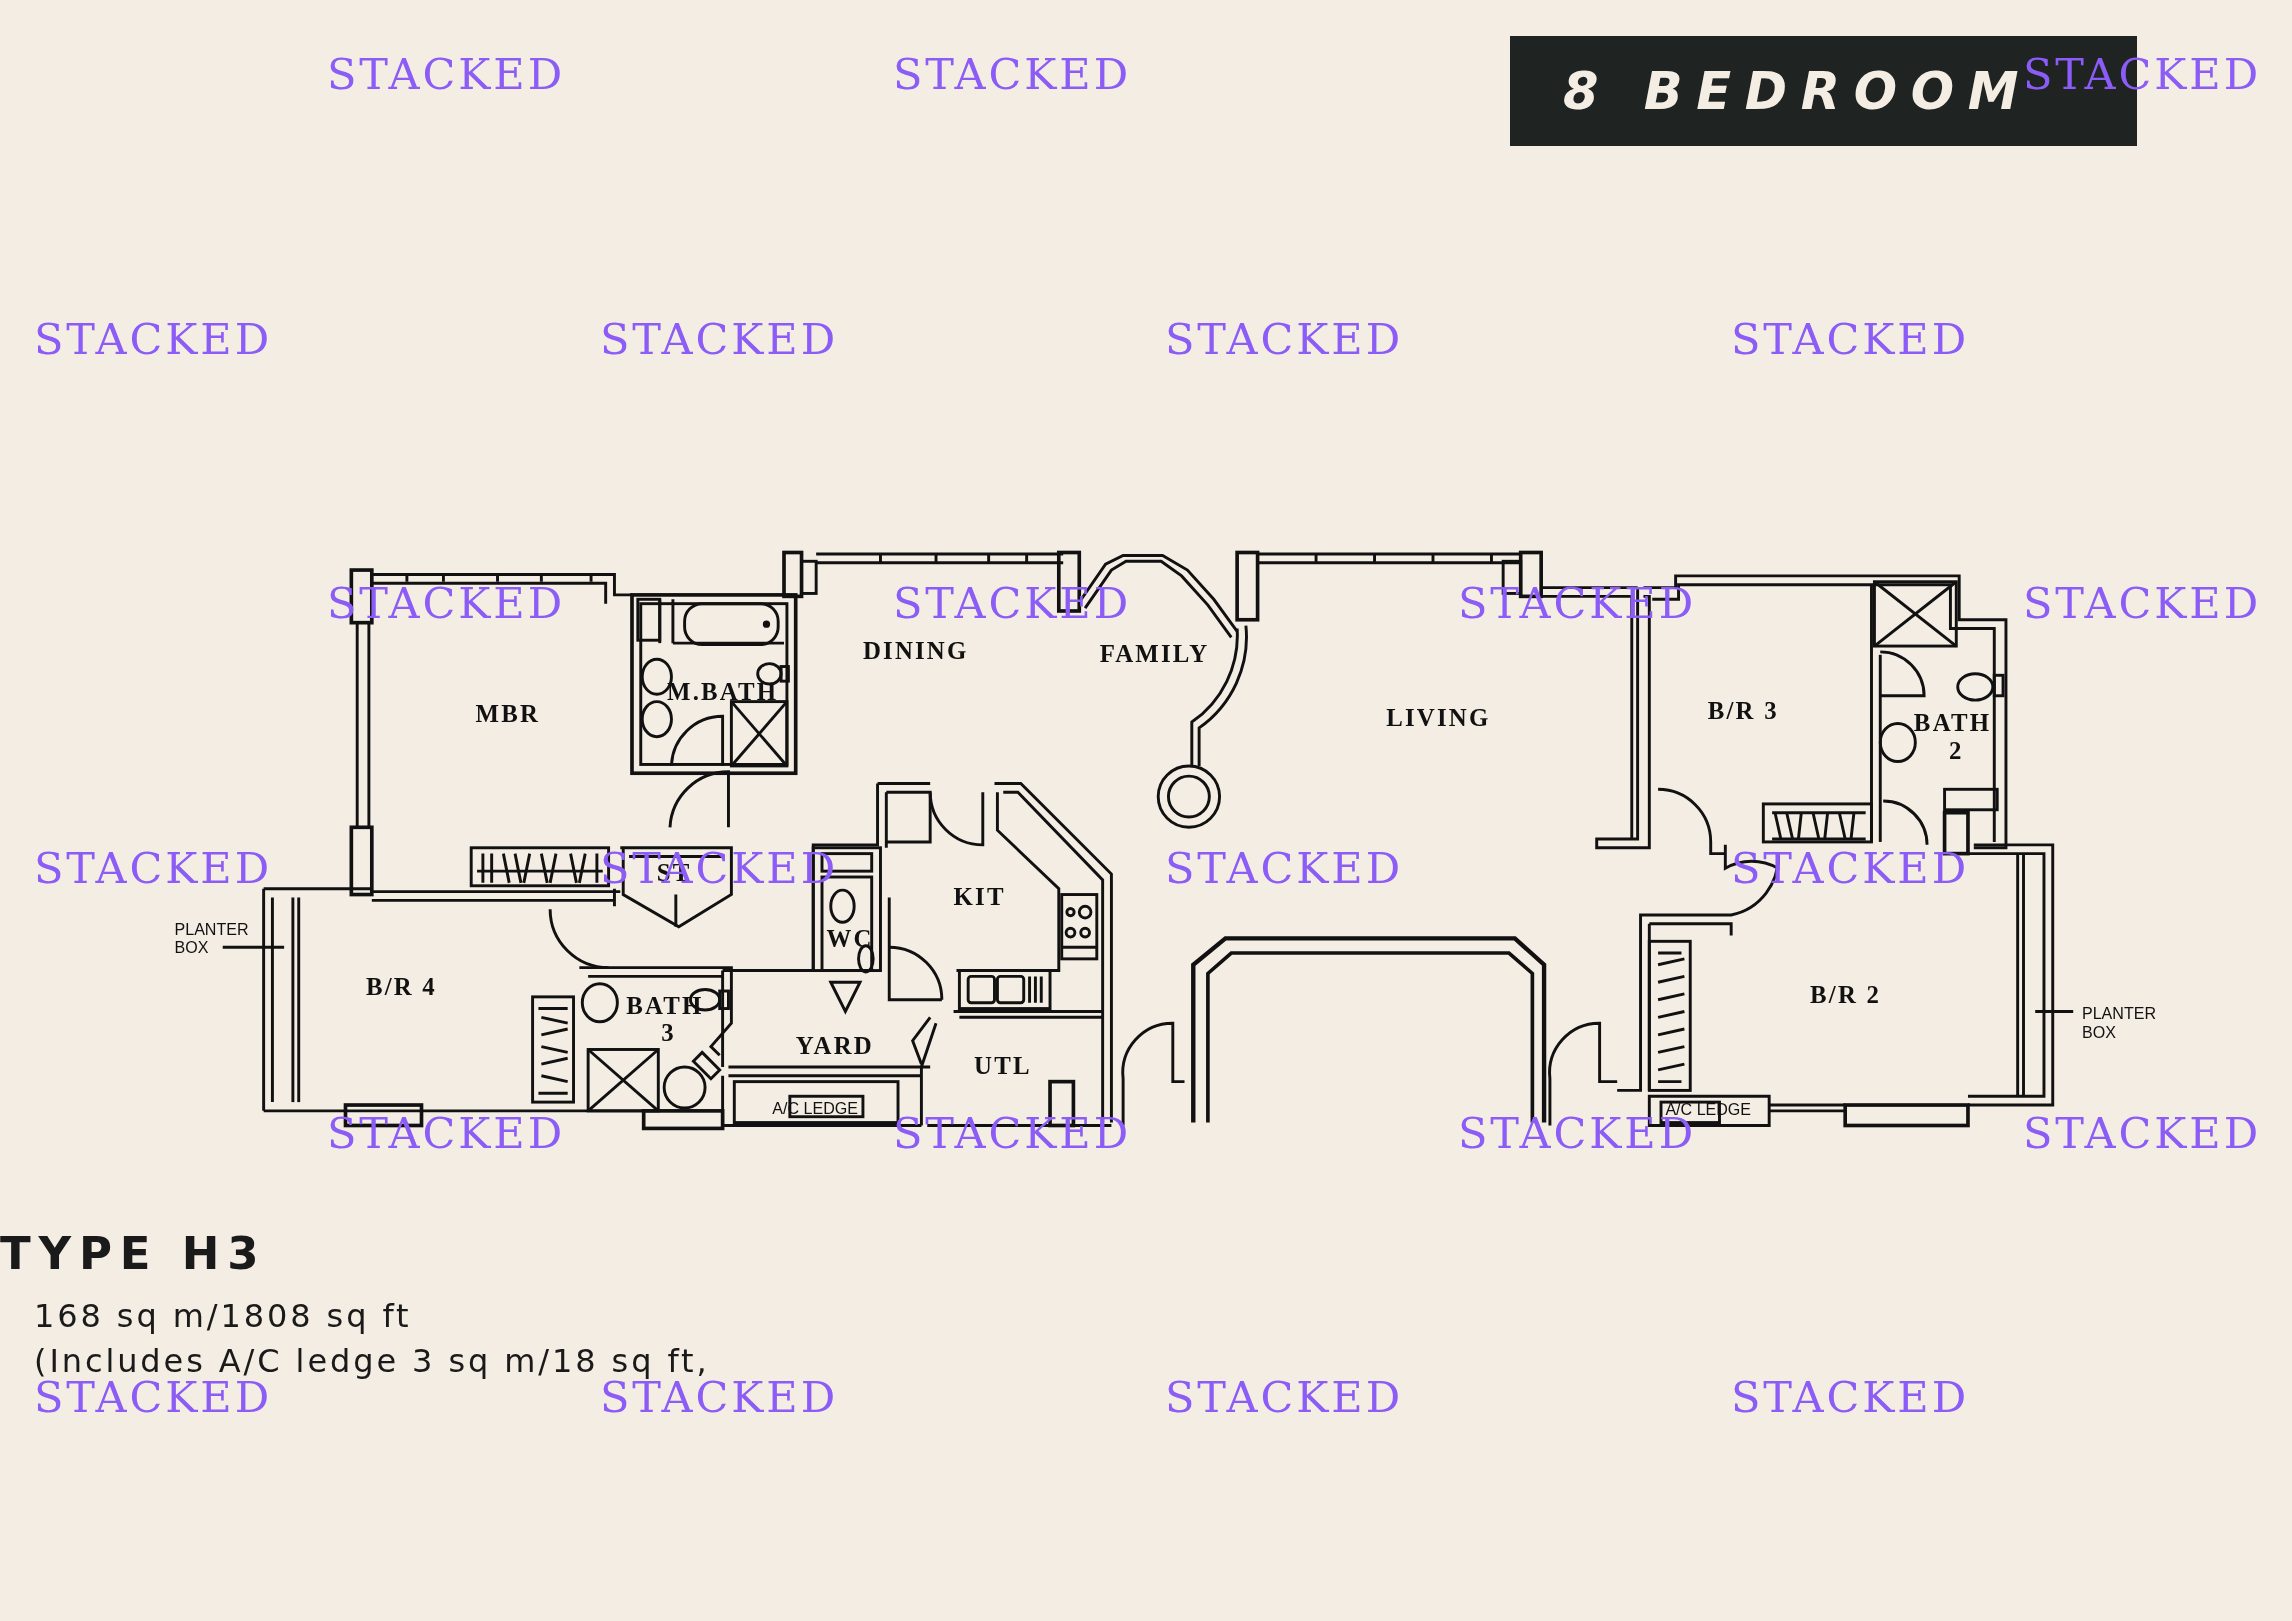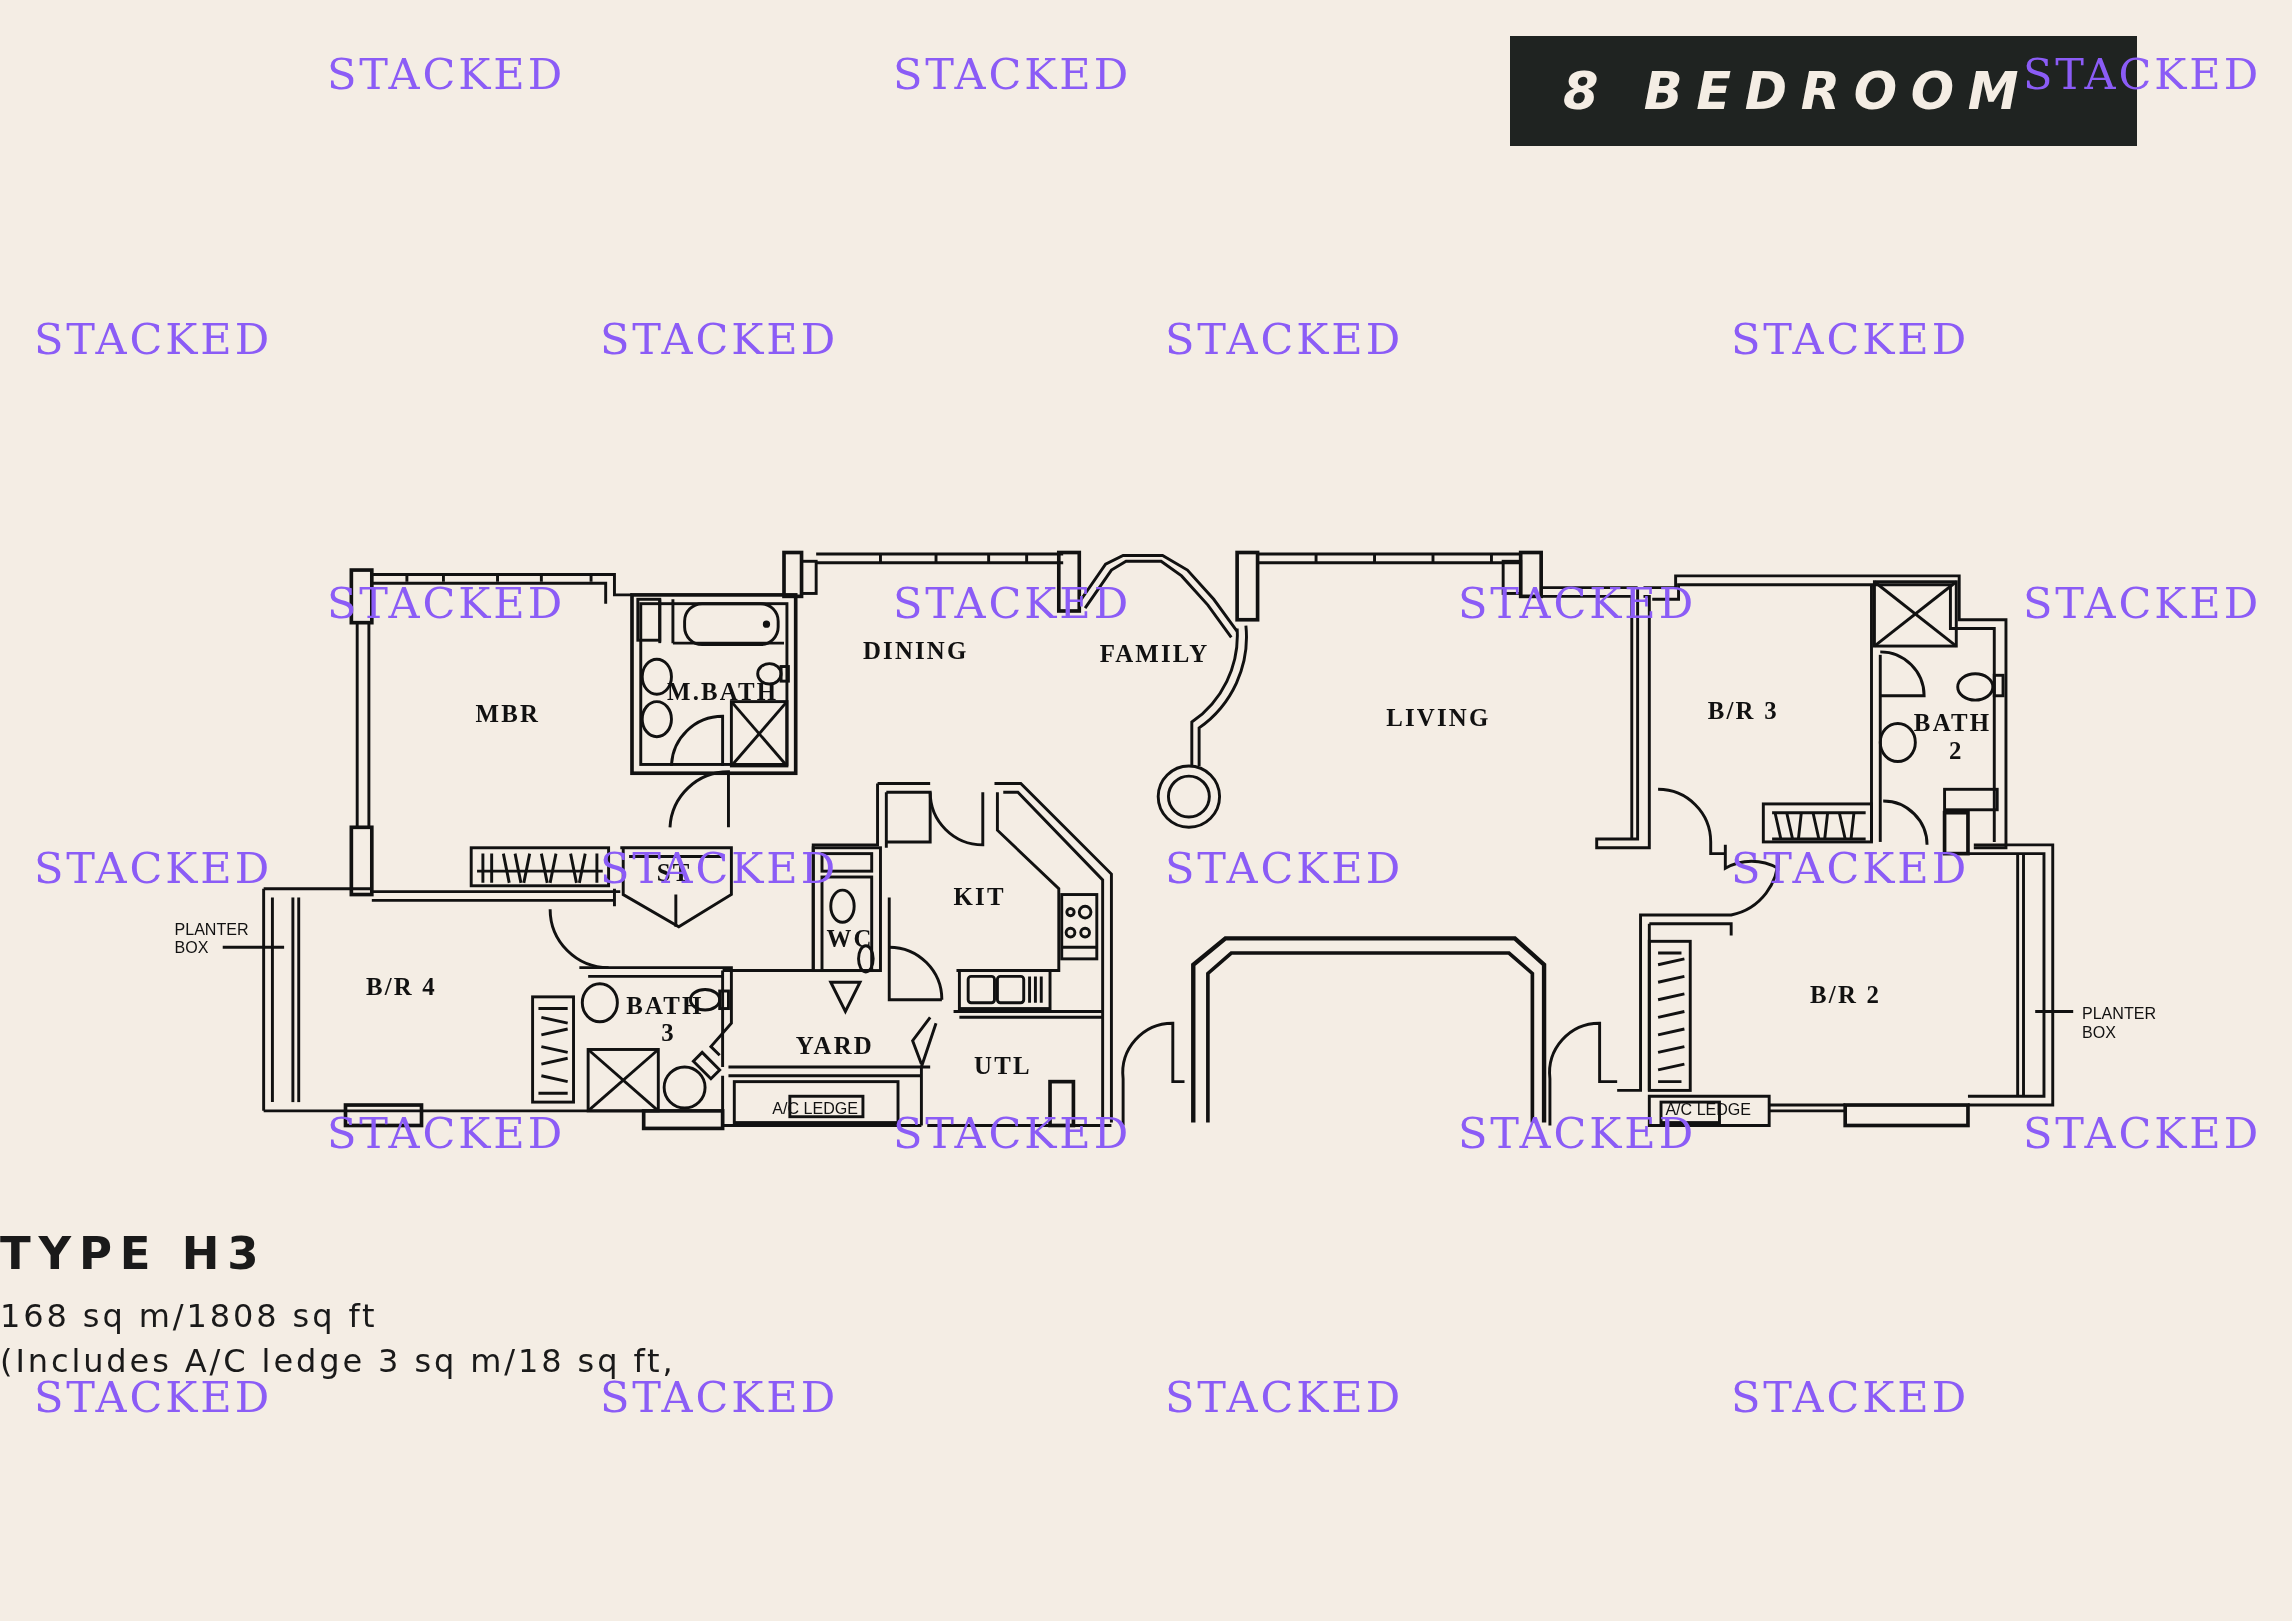--- a/index.html
+++ b/index.html
@@ -9,21 +9,21 @@
         letter-spacing:2.9px; white-space:nowrap; pointer-events:none; z-index:3; }
   #banner { position:absolute; left:1510px; top:36px; width:627px; height:110px; background:#1f2321;
             z-index:2; display:flex; align-items:center; }
   #banner-text { color:#f4ede4; font-family:"DejaVu Sans", sans-serif; font-weight:bold;
                  font-size:51px; letter-spacing:13.7px; padding-left:53px; font-style:italic; }
   #plan { position:absolute; left:0; top:0; z-index:1; }
   .room { font-family:"Liberation Serif", serif; font-weight:bold; font-size:17px; fill:#111; letter-spacing:1.5px; }
   .small { font-family:"Liberation Sans", sans-serif; font-size:11px; fill:#111; }
   #caption { position:absolute; left:0; width:2293px; top:1227px; text-align:left; z-index:2; color:#1a1a1a; }
   #caption-title { font-family:"DejaVu Sans", sans-serif; font-weight:bold; font-size:45px; letter-spacing:7.8px; }
-  .cap-line { font-family:"DejaVu Sans", sans-serif; font-size:32px; letter-spacing:2.9px; line-height:45px; }
+  .cap-line { font-family:"DejaVu Sans", sans-serif; font-size:32px; letter-spacing:2.9px; line-height:45px;margin-left:34px; }
   #cap-area { margin-top:13.7px; }
 </style>
 </head>
 <body>
 
 <div class="wm" style="left:327px;top:49px;">STACKED</div>
 <div class="wm" style="left:893px;top:49px;">STACKED</div>
 <div class="wm" style="left:2023px;top:49px;">STACKED</div>
 <div class="wm" style="left:34px;top:314px;">STACKED</div>
 <div class="wm" style="left:600px;top:314px;">STACKED</div>

